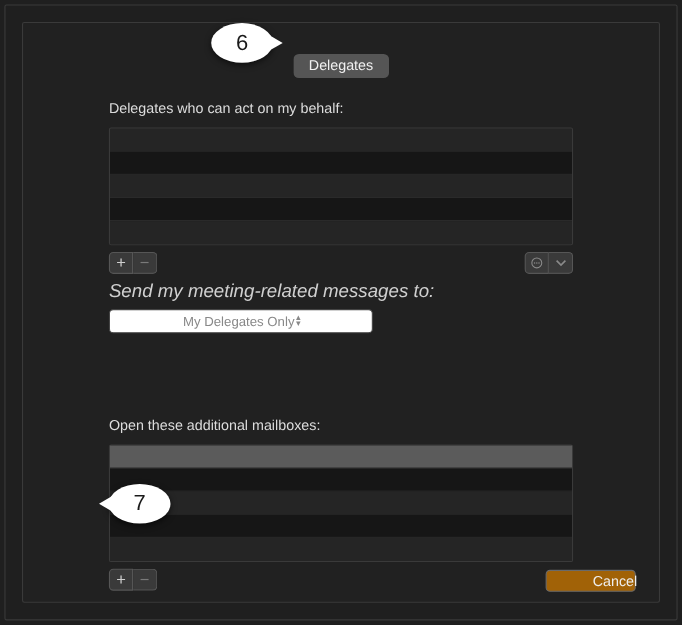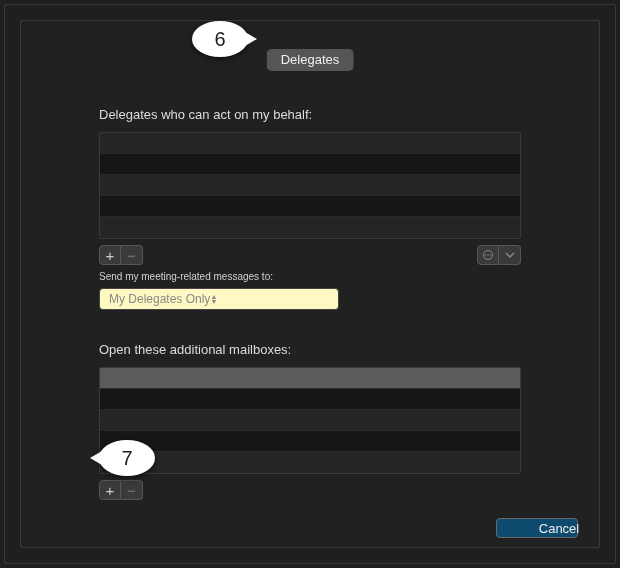--- a/index.html
+++ b/index.html
@@ -48,21 +48,21 @@
   }
   .tab:last-child { border-right: none; }
   .tab.active {
     background: #555555;
     color: #f0f0f0;
   }
 
   
   .content {
     position: absolute;
-    top: 86px;
+    top: 70px;
     left: 78px;
     right: 78px;
   }
   .section-label {
     font-size: 13px;
     color: #dcdcdc;
     margin-bottom: 10px;
   }
 
   .list-box {
@@ -97,57 +97,58 @@
     font-size: 13px;
     cursor: default;
   }
   .sq-btn:first-child { border-top-left-radius: 4px; border-bottom-left-radius: 4px; }
   .sq-btn:last-child { border-top-right-radius: 4px; border-bottom-right-radius: 4px; border-left: none; }
   .sq-btn.dim { color: #7a7a7a; }
 
   .gear-group .sq-btn svg { width: 12px; height: 12px; }
 
   .sub-label {
-    font-size: 10px;
+    font-size: 17px;
     color: #d0d0d0;
     margin-top: 6px;
+    font-style: italic;
   }
 
   .select {
     margin-top: 6px;
     width: 240px;
     height: 22px;
-    background: #fef9c3;
+    background: #ffffff;
     border: 1px solid #444;
     border-radius: 4px;
     color: #888;
     font-size: 12px;
     display: flex;
     align-items: center;
-    justify-content: flex-start;
+    justify-content: center;
     padding: 0 6px 0 9px;
   }
   .select .arrows {
     display: flex; flex-direction: column; line-height: 5px; font-size: 7px; color: #888;
   }
 
-  .section2 { margin-top: 32px; }
+  .section2 { margin-top: 76px; }
 
   
   .footer {
     position: absolute;
     bottom: 30px;
     right: 42px;
     display: flex;
     gap: 14px;
   }
   .push-btn {
     width: 82px;
     height: 20px;
-    background: #0c4a6e;
+    background: #a16207;
     border: 1px solid #6a6a6a;
     border-radius: 4px;
     color: #eeeeee;
     font-size: 13px;
     display: flex; align-items: center; justify-content: center;
     cursor: default;
     padding-left: 44px;
   }
 
   

